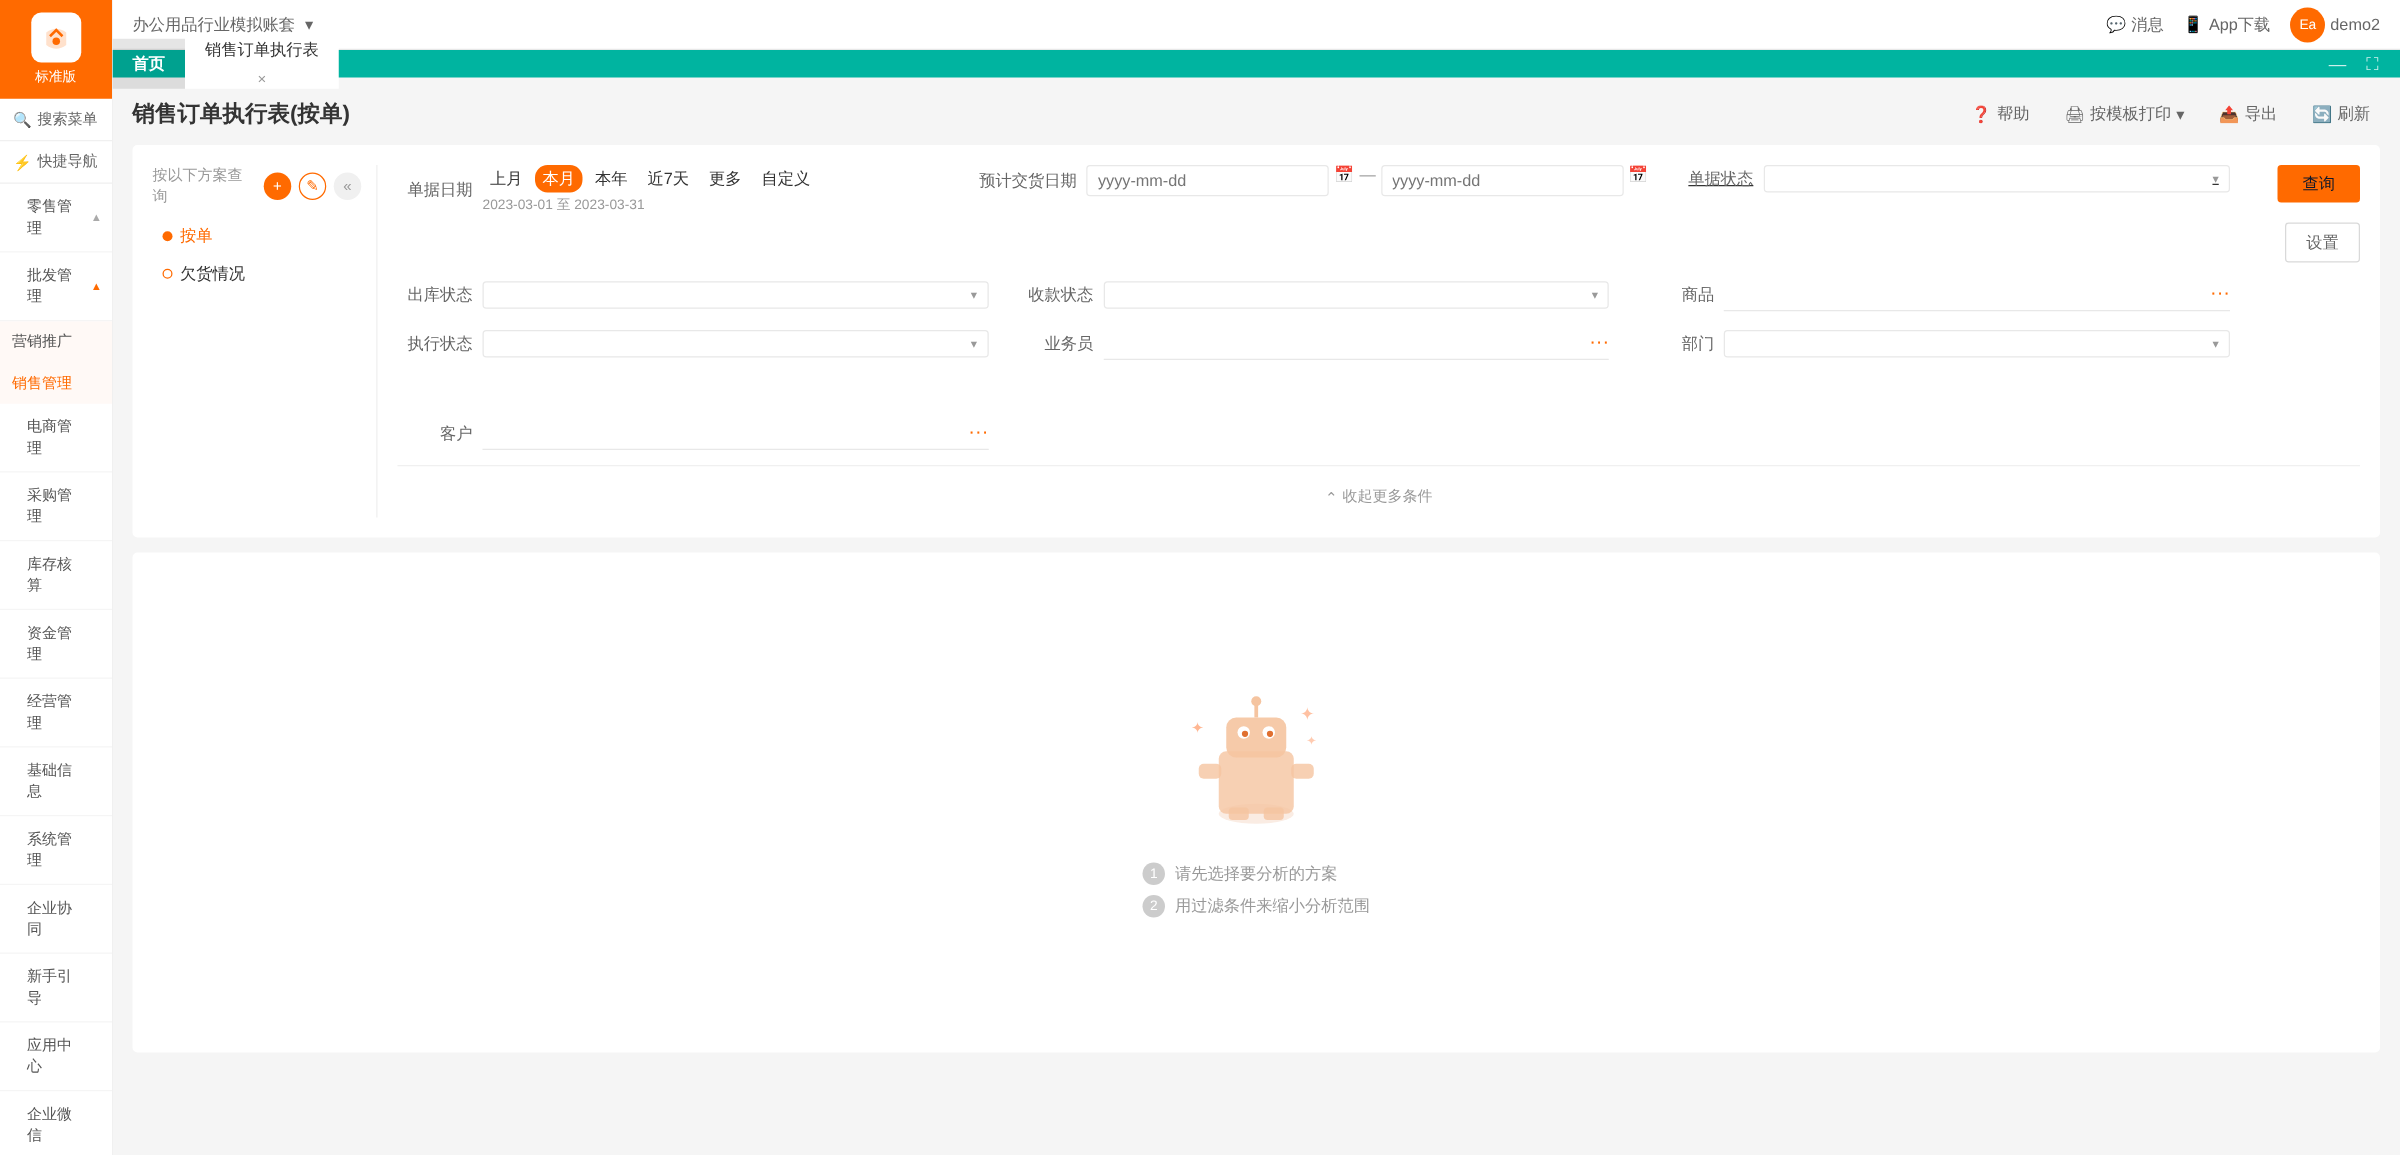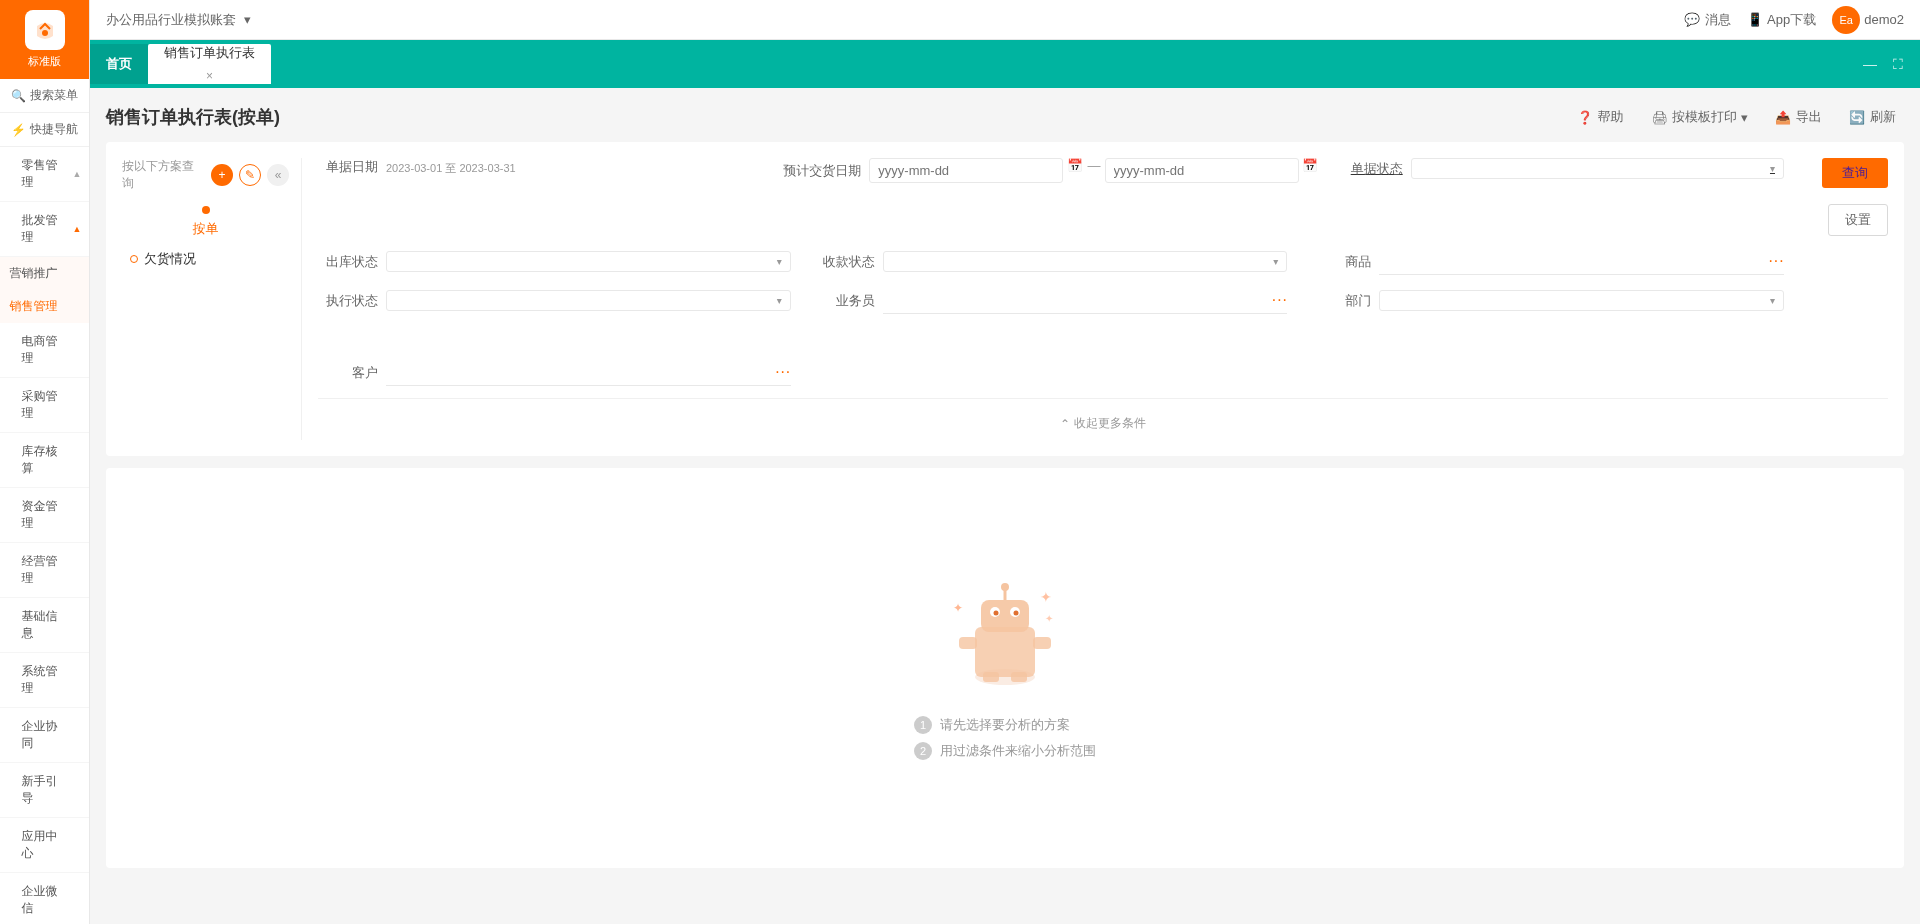--- a/index.html
+++ b/index.html
@@ -26,21 +26,21 @@
     .main { flex: 1; display: flex; flex-direction: column; overflow: hidden; }
 
     
     .topbar { height: 40px; background: #fff; border-bottom: 1px solid #e8e8e8; display: flex; align-items: center; padding: 0 16px; justify-content: space-between; }
     .topbar-left { display: flex; align-items: center; gap: 8px; color: #666; font-size: 13px; }
     .topbar-right { display: flex; align-items: center; gap: 16px; color: #666; font-size: 13px; }
     .topbar-right-item { display: flex; align-items: center; gap: 4px; cursor: pointer; }
     .avatar { width: 28px; height: 28px; border-radius: 50%; background: #ff6a00; display: flex; align-items: center; justify-content: center; color: #fff; font-size: 11px; overflow: hidden; }
 
     
-    .tabbar { height: 48px; background: #00b4a0; display: flex; align-items: center; padding: 0 0; position: relative; }
+    .tabbar { height: 22px; background: #00b4a0; display: flex; align-items: center; padding: 0 0; position: relative; }
     .tab { height: 40px; padding: 0 16px; display: flex; align-items: center; cursor: pointer; font-size: 13px; color: rgba(255,255,255,0.85); gap: 6px; }
     .tab.home { background: rgba(0,0,0,0.1); color: #fff; font-weight: bold; }
     .tab.active { background: #fff; color: #333; border-radius: 2px 2px 0 0; flex-direction: column; }
     .tab-close { width: 16px; height: 16px; display: flex; align-items: center; justify-content: center; border-radius: 50%; cursor: pointer; color: #999; font-size: 12px; }
     .tabbar-actions { position: absolute; right: 12px; display: flex; gap: 8px; align-items: center; }
     .tabbar-action-btn { width: 20px; height: 20px; display: flex; align-items: center; justify-content: center; color: rgba(255,255,255,0.8); cursor: pointer; font-size: 14px; }
 
     
     .content { flex: 1; overflow-y: auto; padding: 16px; background: #f5f5f5; }
 
@@ -52,40 +52,40 @@
 
     
     .filter-panel { background: #fff; border-radius: 4px; padding: 16px; margin-bottom: 12px; }
     .filter-sidebar { width: 180px; border-right: 1px solid #f0f0f0; padding-right: 12px; }
     .filter-sidebar-title { font-size: 12px; color: #999; margin-bottom: 8px; display: flex; align-items: center; gap: 8px; }
     .filter-sidebar-actions { display: flex; gap: 6px; }
     .filter-sidebar-btn { width: 22px; height: 22px; border-radius: 50%; background: #ff6a00; color: #fff; display: flex; align-items: center; justify-content: center; font-size: 12px; cursor: pointer; }
     .filter-sidebar-btn.outline { background: #fff; border: 1px solid #ff6a00; color: #ff6a00; }
     .filter-sidebar-btn.gray { background: #f0f0f0; color: #999; border: none; }
     .filter-sidebar-item { display: flex; align-items: center; gap: 6px; padding: 6px 8px; cursor: pointer; border-radius: 3px; font-size: 13px; }
-    .filter-sidebar-item.active { color: #ff6a00; flex-direction: column; }
+    .filter-sidebar-item.active { color: #ff6a00; }
     .filter-main { flex: 1; padding-left: 16px; }
     .filter-label { color: #666; font-size: 13px; white-space: nowrap; min-width: 60px; text-align: right; }
     .filter-select { flex: 1; border: 1px solid #e8e8e8; padding: 4px 8px; font-size: 13px; outline: none; background: #fff; color: #333; border-radius: 3px; display: flex; align-items: center; justify-content: space-between; cursor: pointer; }
     .filter-date-range { flex: 1; display: flex; align-items: flex-start; gap: 4px; }
     .filter-date-input { flex: 1; border: 1px solid #e8e8e8; padding: 4px 8px; font-size: 13px; outline: none; background: #fff; color: #999; border-radius: 3px; }
     .date-tab { padding: 2px 6px; cursor: pointer; border-radius: 3px; }
     .date-tab.active { background: #ff6a00; color: #fff; border-radius: 10px; }
     .date-hint { font-size: 11px; color: #999; margin-top: 2px; }
     .collapse-btn { text-align: center; padding: 8px; color: #999; font-size: 12px; cursor: pointer; display: flex; align-items: center; justify-content: center; gap: 4px; }
 
     
     .empty-state { display: flex; flex-direction: column; align-items: center; justify-content: center; padding: 80px 20px; }
     .empty-state-icon { width: 120px; height: 120px; margin-bottom: 20px; }
     .empty-state-tips { color: #999; font-size: 13px; line-height: 2; }
     .empty-state-tip { display: flex; align-items: center; gap: 8px; }
     .tip-num { width: 18px; height: 18px; border-radius: 50%; background: #ccc; color: #fff; font-size: 11px; display: flex; align-items: center; justify-content: center; flex-shrink: 0; }
 
     
-    .query-btn { background: #ff6a00; color: #4c1d95; border: none; padding: 6px 20px; border-radius: 3px; cursor: pointer; font-size: 13px; }
+    .query-btn { background: #ff6a00; color: #0f172a; border: none; padding: 6px 20px; border-radius: 3px; cursor: pointer; font-size: 13px; }
     .settings-btn { background: #fff; color: #666; border: 1px solid #d9d9d9; padding: 6px 16px; border-radius: 3px; cursor: pointer; font-size: 13px; margin-top: 8px; }
 
     .divider { height: 1px; background: #f0f0f0; margin: 8px 0; }
 
     .more-dots { color: #ff6a00; cursor: pointer; font-size: 16px; }
     .chevron-down { color: #999; font-size: 10px; }
     .date-tabs-row { display: flex; align-items: center; gap: 4px; }
   </style>
 </head>
 <body>
@@ -253,20 +253,28 @@
           </div>
         </div>
 
         <div class="filter-main">
 
           <div style="display:flex; align-items:flex-start; gap:24px; margin-bottom:12px;">
 
             <div style="display:flex; align-items:center; gap:8px; flex:1;">
               <span class="filter-label">单据日期</span>
               <div style="flex:1;">
+                <div class="date-tabs-row">
+                  <span class="date-tab">上月</span>
+                  <span class="date-tab active">本月</span>
+                  <span class="date-tab">本年</span>
+                  <span class="date-tab">近7天</span>
+                  <span class="date-tab">更多</span>
+                  <span class="date-tab">自定义</span>
+                </div>
                 <div class="date-hint">2023-03-01 至 2023-03-31</div>
               </div>
             </div>
 
             <div style="display:flex; align-items:center; gap:8px; flex:1;">
               <span class="filter-label">预计交货日期</span>
               <div class="filter-date-range">
                 <input class="filter-date-input" readonly="" placeholder="yyyy-mm-dd" style="">
                 <span style="color:#ff6a00; cursor:pointer;">📅</span>
                 <span style="color:#999;">—</span>

